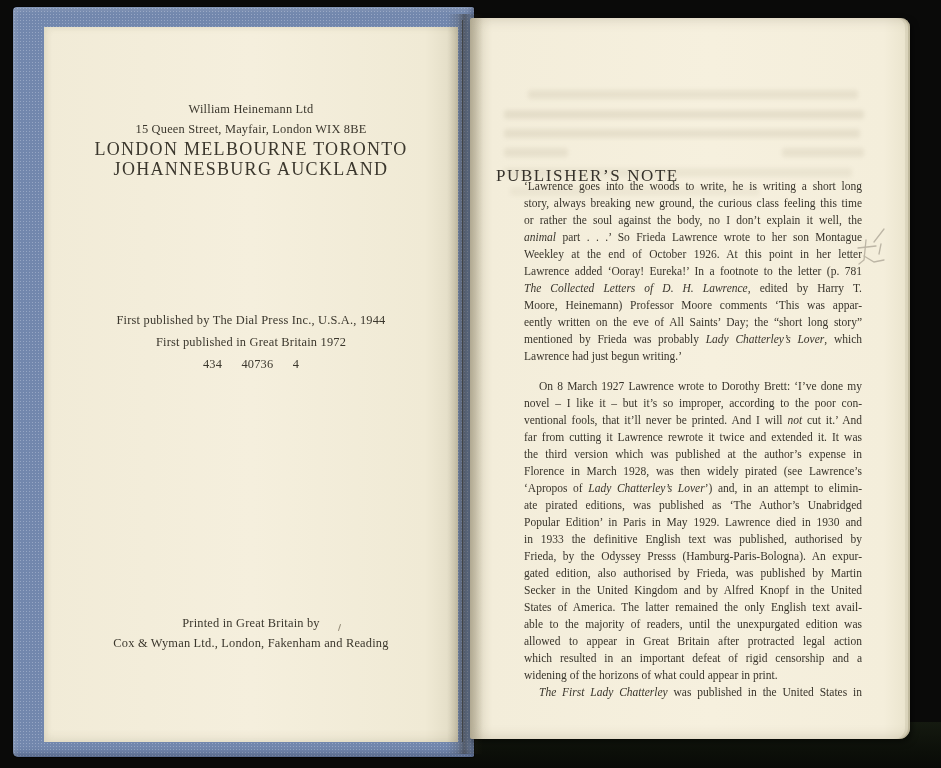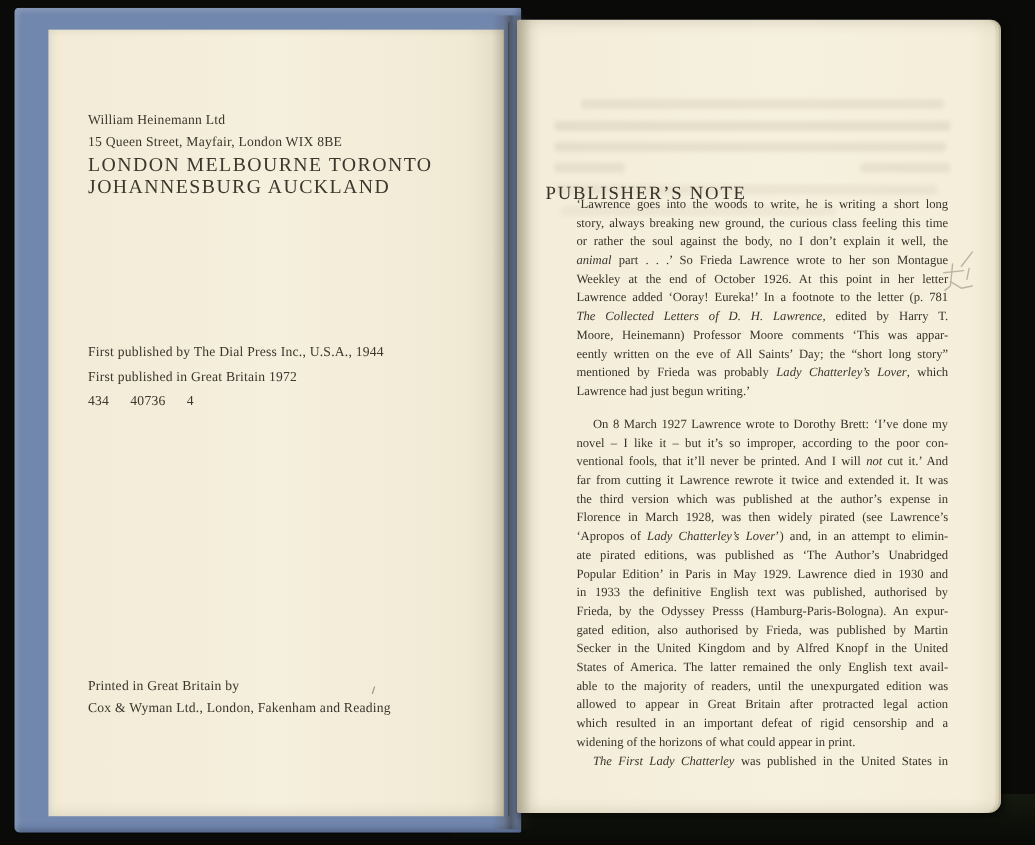--- a/index.html
+++ b/index.html
@@ -24,21 +24,21 @@
               border-radius:2px 9px 11px 2px;
               box-shadow:inset 8px 0 14px rgba(80,70,45,.22), inset -2px 0 0 rgba(150,140,110,.35),
                          inset -5px 0 0 rgba(150,140,110,.15), 2px 3px 6px rgba(0,0,0,.5);}
   
   .gutter{position:absolute;left:447px;top:14px;width:36px;height:740px;z-index:3;pointer-events:none;
           background:linear-gradient(90deg,rgba(0,0,0,0) 0%,rgba(55,46,26,.16) 30%,rgba(40,32,16,.42) 48%,
                      rgba(62,54,30,.18) 64%,rgba(0,0,0,0) 100%);}
   .gutter-line{position:absolute;left:462px;top:20px;width:1px;height:722px;z-index:3;
                background:rgba(35,28,14,.45);}
   
-  .lp-block{position:absolute;left:0;width:100%;text-align:left;margin-left:36px;}
+  .lp-block{position:absolute;left:0;width:100%;text-align:center;}
   .lp-line{font-size:12.4px;line-height:20px;letter-spacing:.2px;}
   .lp-caps{font-size:18px;letter-spacing:1.3px;}
   .lp-edition .lp-line{line-height:22px;}
   .nums{word-spacing:16px;}
   .blk-imprint{top:72px;}
   .blk-edition{top:282px;}
   .blk-printer{top:586px;}
   .ink-speck{position:absolute;left:295px;top:597px;width:1px;height:7px;background:rgba(70,60,40,.55);
              transform:rotate(18deg);}
   

